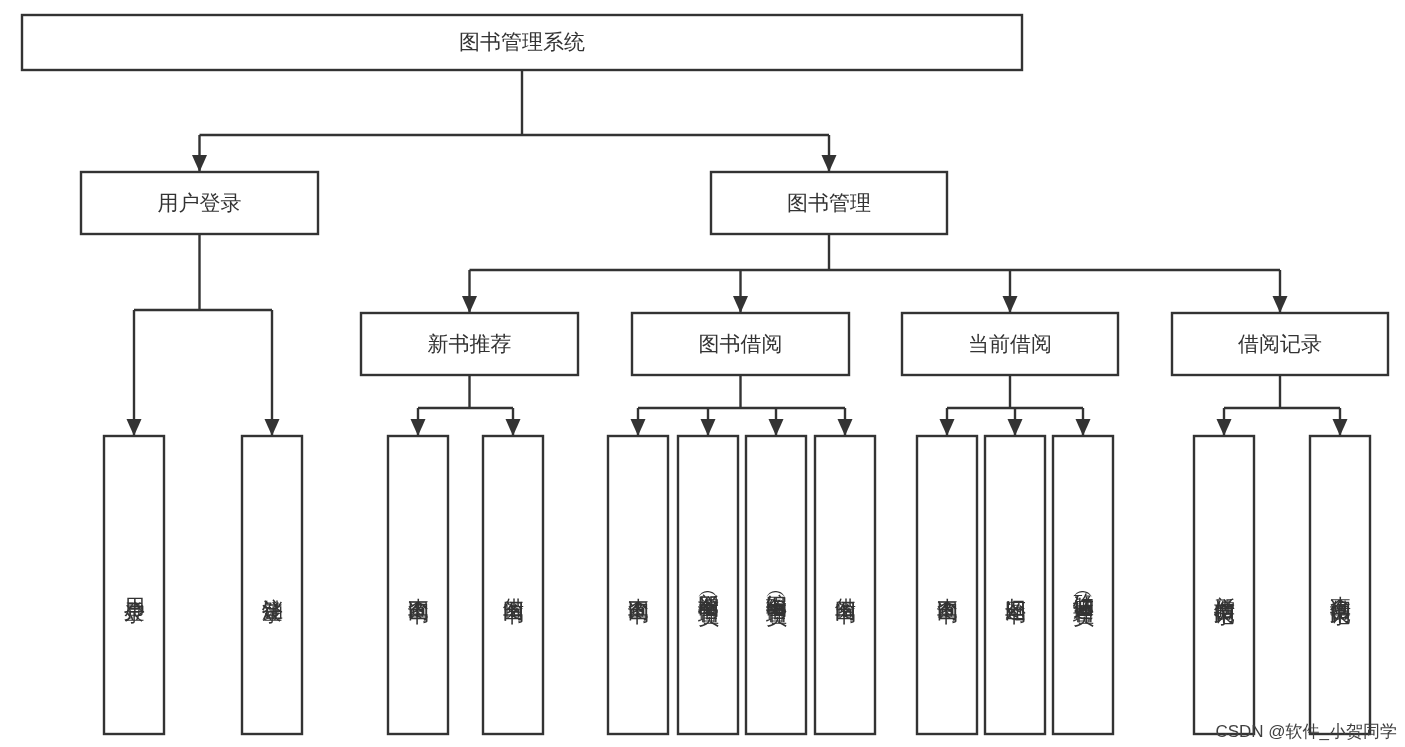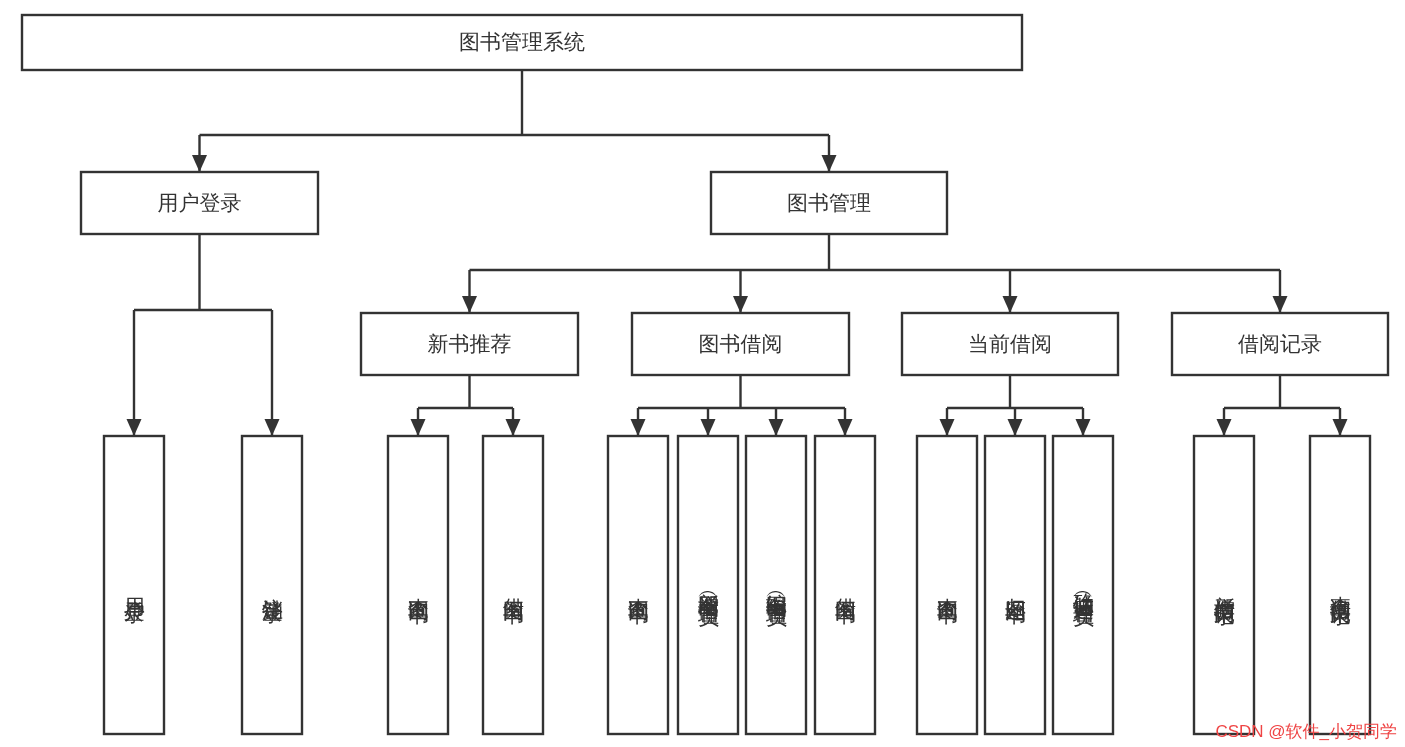--- a/index.html
+++ b/index.html
@@ -57,21 +57,21 @@
   .arrow-head {
     fill: #333333;
     stroke: none;
   }
   .watermark {
     position: absolute;
     right: 8px;
     bottom: 4px;
     font-family: "Liberation Sans", "DejaVu Sans", sans-serif;
     font-size: 17px;
-    color: #ef4444;
+    color: #404040;
     white-space: nowrap;
     user-select: none;
     pointer-events: none;
   }
 </style>
 </head>
 <body>
 
 <div id="diagram-root">
   <svg class="diagram-canvas" id="diagram-canvas" viewBox="0 0 1405 747" xmlns="http://www.w3.org/2000/svg">

